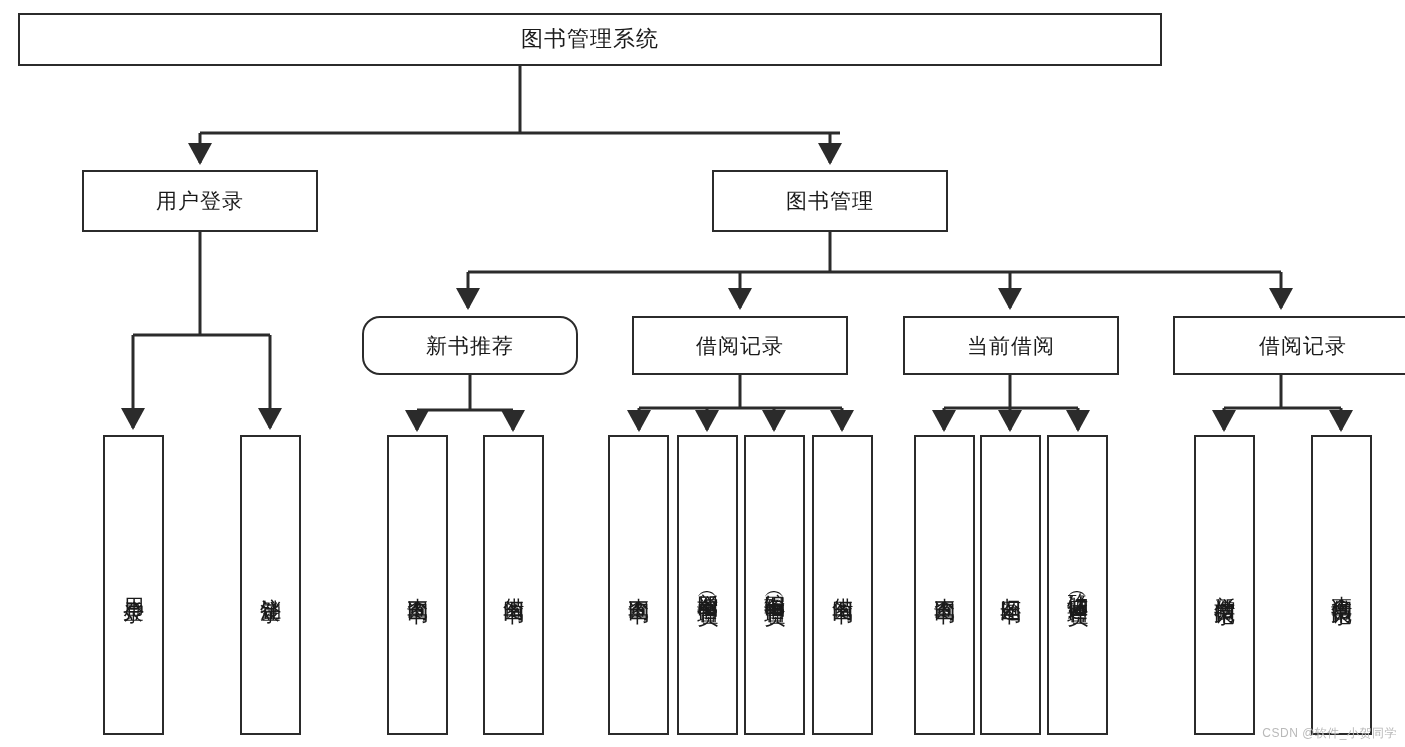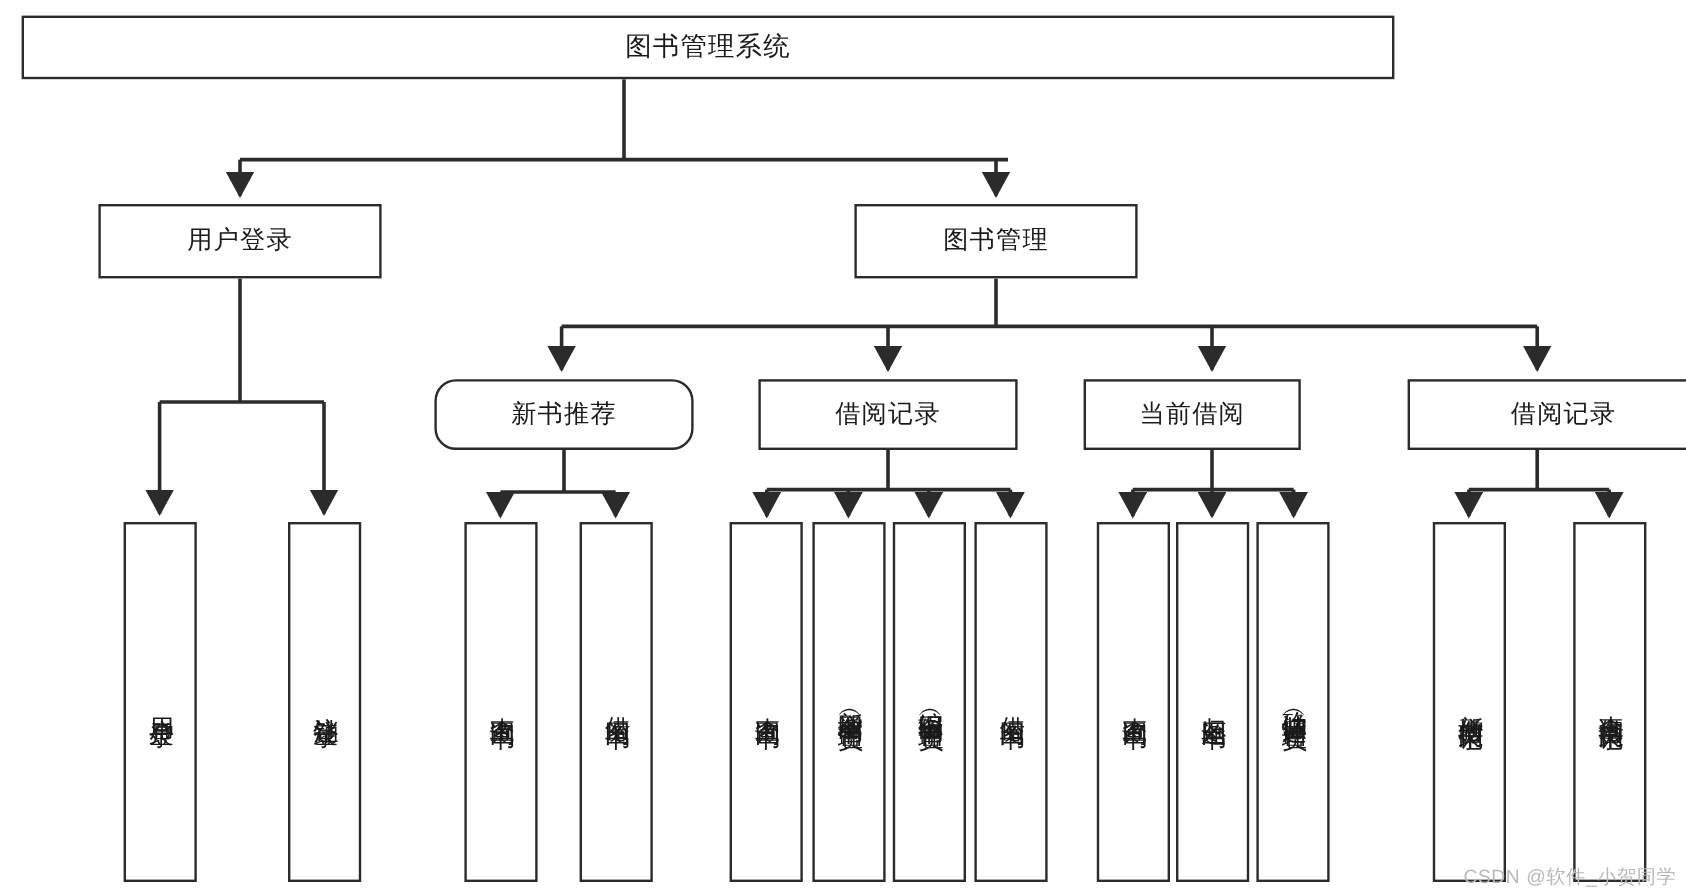--- a/index.html
+++ b/index.html
@@ -55,21 +55,21 @@
     padding: 6px 0;
     align-items: center;
     justify-content: center;
     text-align: center;
     white-space: nowrap;
   }
   .watermark {
     position: absolute;
     right: 8px;
     bottom: 5px;
-    font-size: 16px;
+    font-size: 12px;
     color: #b9b9b9;
     letter-spacing: 0.5px;
     white-space: nowrap;
   }
 </style>
 </head>
 <body>
 
 <div id="canvas">
 
@@ -123,21 +123,21 @@
     </g>
   </svg>
 
   <div class="node node-h node-root" style="left:18px; top:13px; width:1144px; height:53px;">图书管理系统</div>
 
   <div class="node node-h" style="left:82px; top:170px; width:236px; height:62px;">用户登录</div>
   <div class="node node-h" style="left:712px; top:170px; width:236px; height:62px;">图书管理</div>
 
   <div class="node node-h" style="left:362px; top:316px; width:216px; height:59px;border-radius:18px;">新书推荐</div>
   <div class="node node-h" style="left:632px; top:316px; width:216px; height:59px;">借阅记录</div>
-  <div class="node node-h" style="left:903px; top:316px; width:181px; height:59px;">当前借阅</div>
+  <div class="node node-h" style="left:903px; top:316px; width:216px; height:59px;">当前借阅</div>
   <div class="node node-h" style="left:1173px; top:316px; width:260px; height:59px;">借阅记录</div>
 
   <div class="node node-v" style="left:103px; top:435px; width:61px; height:300px;">用户登录</div>
   <div class="node node-v" style="left:240px; top:435px; width:61px; height:300px;">注销登录</div>
 
   <div class="node node-v" style="left:387px; top:435px; width:61px; height:300px;">查询图书</div>
   <div class="node node-v" style="left:483px; top:435px; width:61px; height:300px;">借阅图书</div>
 
   <div class="node node-v" style="left:608px; top:435px; width:61px; height:300px;">查询图书</div>
   <div class="node node-v" style="left:677px; top:435px; width:61px; height:300px;">新增图书（管理员）</div>

